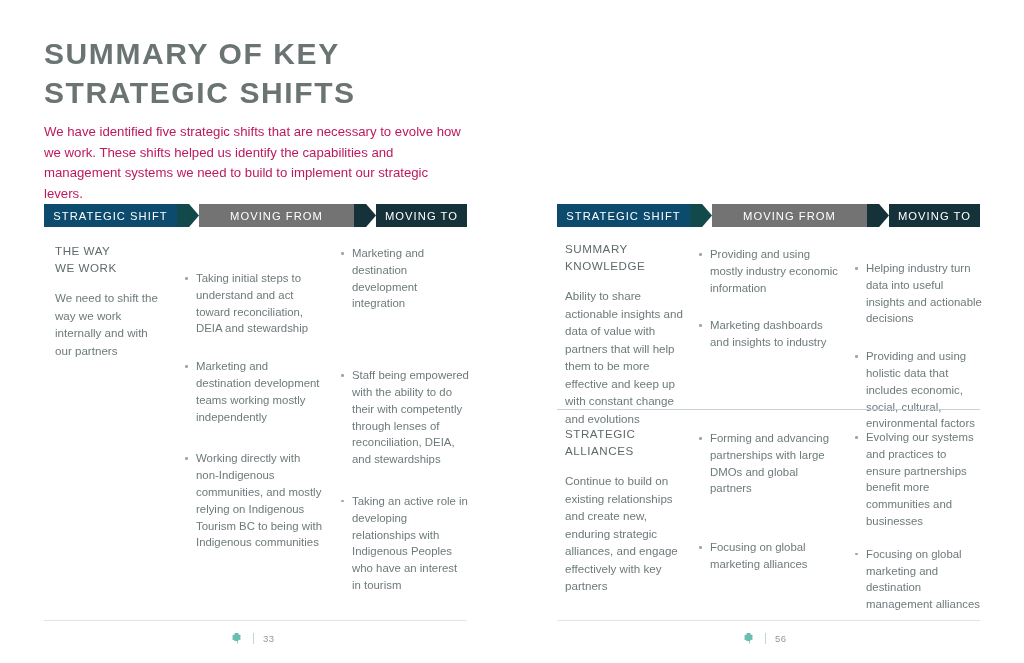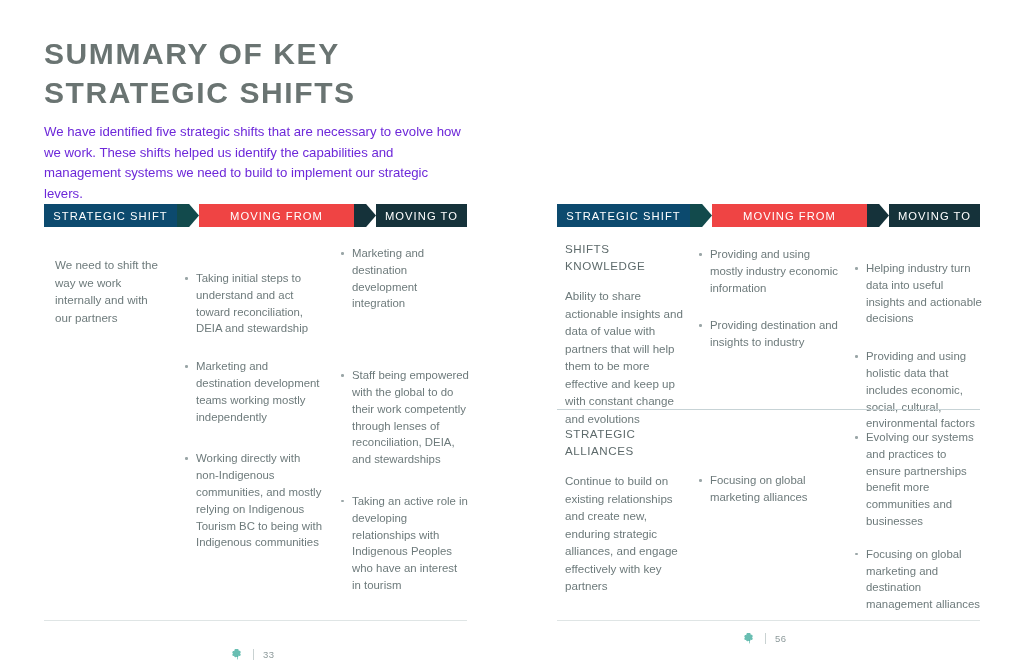--- a/index.html
+++ b/index.html
@@ -14,32 +14,32 @@
 
   
   .title{
     position:absolute;left:44px;top:34px;width:520px;
     font-size:30px;line-height:39px;letter-spacing:1.6px;
     color:#6a7472;font-weight:bold;
   }
   .title .l2{display:block;}
   .intro{
     position:absolute;left:44px;top:122px;width:425px;
-    font-size:13.2px;line-height:20.5px;color:#6d28d9;
+    font-size:13.2px;line-height:20.5px;color:#be185d;
   }
 
   
   .hdr{position:absolute;height:23px;}
   .hdr .seg{position:absolute;top:0;height:23px;display:flex;align-items:center;}
   .hdr .seg span{
     font-size:11.2px;letter-spacing:1.05px;color:#ffffff;font-weight:500;
     white-space:nowrap;
   }
   .seg-a{background:#0c4a6e;}
-  .seg-b{background:#ef4444;}
+  .seg-b{background:#737373;}
   .seg-c{background:#15323a;}
   .notch{
     position:absolute;top:0;width:22px;height:23px;
   }
   .notch-b{
     background:#124a4c;
     clip-path:polygon(0 0,55% 0,100% 50%,55% 100%,0 100%);
   }
   .notch-c{
     background:#15323a;
@@ -101,83 +101,86 @@
       <span>MOVING FROM</span>
     </div>
     <div class="notch notch-c" style="left:310px;"></div>
     <div class="seg seg-c" style="left:332px;width:91px;justify-content:center;">
       <span>MOVING TO</span>
     </div>
   </div>
 
   <div class="row" style="left:0;top:243px;">
     <div class="cell" style="left:55px;top:0;width:112px;">
+      <div class="shift-name" style="white-space:pre-line;">THE WAY
+WE WORK</div>
       <div class="shift-desc">We need to shift the way we work internally and with our partners</div>
     </div>
     <ul class="bullets" style="position:absolute;left:185px;top:2px;width:140px;">
       <li style="margin-top:25px;">Taking initial steps to understand and act toward reconciliation, DEIA and stewardship</li>
       <li>Marketing and destination development teams working mostly independently</li>
       <li style="margin-top:25px;">Working directly with non-Indigenous communities, and mostly relying on Indigenous Tourism BC to being with Indigenous communities</li>
     </ul>
     <ul class="bullets" style="position:absolute;left:341px;top:2px;width:128px;">
       <li>Marketing and destination development integration</li>
-      <li style="margin-top:55px;">Staff being empowered with the global to do their work competently through lenses of reconciliation, DEIA, and stewardships</li>
+      <li style="margin-top:55px;">Staff being empowered with the ability to do their with competently through lenses of reconciliation, DEIA, and stewardships</li>
       <li style="margin-top:25px;">Taking an active role in developing relationships with Indigenous Peoples who have an interest in tourism</li>
     </ul>
   </div>
 
   <div class="hdr" style="left:557px;top:204px;width:423px;">
     <div class="seg seg-a" style="left:0;width:133px;justify-content:center;">
       <span>STRATEGIC SHIFT</span>
     </div>
     <div class="notch notch-b" style="left:133px;"></div>
     <div class="seg seg-b" style="left:155px;width:155px;justify-content:center;">
       <span>MOVING FROM</span>
     </div>
     <div class="notch notch-c" style="left:310px;"></div>
     <div class="seg seg-c" style="left:332px;width:91px;justify-content:center;">
       <span>MOVING TO</span>
     </div>
   </div>
 
   <div class="row" style="left:0;top:241px;">
     <div class="cell" style="left:565px;top:0;width:125px;">
-      <div class="shift-name" style="white-space:pre-line;">SHIFTS
+      <div class="shift-name" style="white-space:pre-line;">SUMMARY
 KNOWLEDGE</div>
       <div class="shift-desc">Ability to share actionable insights and data of value with partners that will help them to be more effective and keep up with constant change and evolutions</div>
     </div>
     <ul class="bullets" style="position:absolute;left:699px;top:5px;width:140px;">
       <li>Providing and using mostly industry economic information</li>
-      <li style="margin-top:21px;">Providing destination and insights to industry</li>
+      <li style="margin-top:21px;">Marketing dashboards and insights to industry</li>
     </ul>
     <ul class="bullets" style="position:absolute;left:855px;top:3px;width:128px;">
       <li style="margin-top:16px;">Helping industry turn data into useful insights and actionable decisions</li>
       <li>Providing and using holistic data that includes economic, social, cultural, environmental factors</li>
     </ul>
   </div>
 
   <div class="divider" style="left:557px;top:409px;width:423px;"></div>
 
   <div class="row" style="left:0;top:426px;">
     <div class="cell" style="left:565px;top:0;width:122px;">
       <div class="shift-name" style="white-space:pre-line;">STRATEGIC
 ALLIANCES</div>
       <div class="shift-desc">Continue to build on existing relationships and create new, enduring strategic alliances, and engage effectively with key partners</div>
     </div>
     <ul class="bullets" style="position:absolute;left:699px;top:4px;width:140px;">
+      <li>Forming and advancing partnerships with large DMOs and global partners</li>
       <li style="margin-top:42px;">Focusing on global marketing alliances</li>
     </ul>
     <ul class="bullets" style="position:absolute;left:855px;top:3px;width:128px;">
       <li>Evolving our systems and practices to ensure partnerships benefit more communities and businesses</li>
       <li style="margin-top:16px;">Focusing on global marketing and destination management alliances</li>
     </ul>
   </div>
 
   <div class="foot-rule" style="left:44px;top:620px;width:423px;"></div>
-  <div class="footer" style="left:231px;top:648px;">
+  <div class="footer" style="left:231px;top:632px;">
     <svg class="leaf" viewBox="0 0 24 24">
       <path d="M12 2c1.4 0 2.3 1.1 2.3 2.4 0 .5-.1.9-.3 1.3 1-.7 2.5-.6 3.3.3.9.9.9 2.4 0 3.3-.3.3-.7.5-1.1.6.5.2.9.5 1.2.9.8 1 .6 2.5-.4 3.3-.9.7-2.2.6-3-.2.1.5.1 1-.1 1.5-.4 1.2-1.7 1.8-2.9 1.4-.4-.1-.7-.4-1-.7-.2.4-.6.7-1 .9-1.2.5-2.5-.1-3-1.3-.2-.5-.2-1-.1-1.5-.9.7-2.2.6-3-.2-.8-.9-.7-2.3.2-3.1.3-.3.7-.5 1.1-.6-.4-.1-.8-.3-1.1-.6-.9-.9-.9-2.4 0-3.3.8-.9 2.3-1 3.3-.3-.2-.4-.3-.8-.3-1.3C6.1 3.1 7.1 2 8.5 2" fill="#4fb3a4" opacity="0.85"></path>
       <rect x="11.3" y="14" width="1.4" height="7" fill="#4fb3a4" opacity="0.85"></rect>
     </svg>
     <div class="fsep"></div>
     <div class="pnum">33</div>
   </div>
 
   <div class="foot-rule" style="left:557px;top:620px;width:423px;"></div>
   <div class="footer" style="left:743px;top:632px;">

